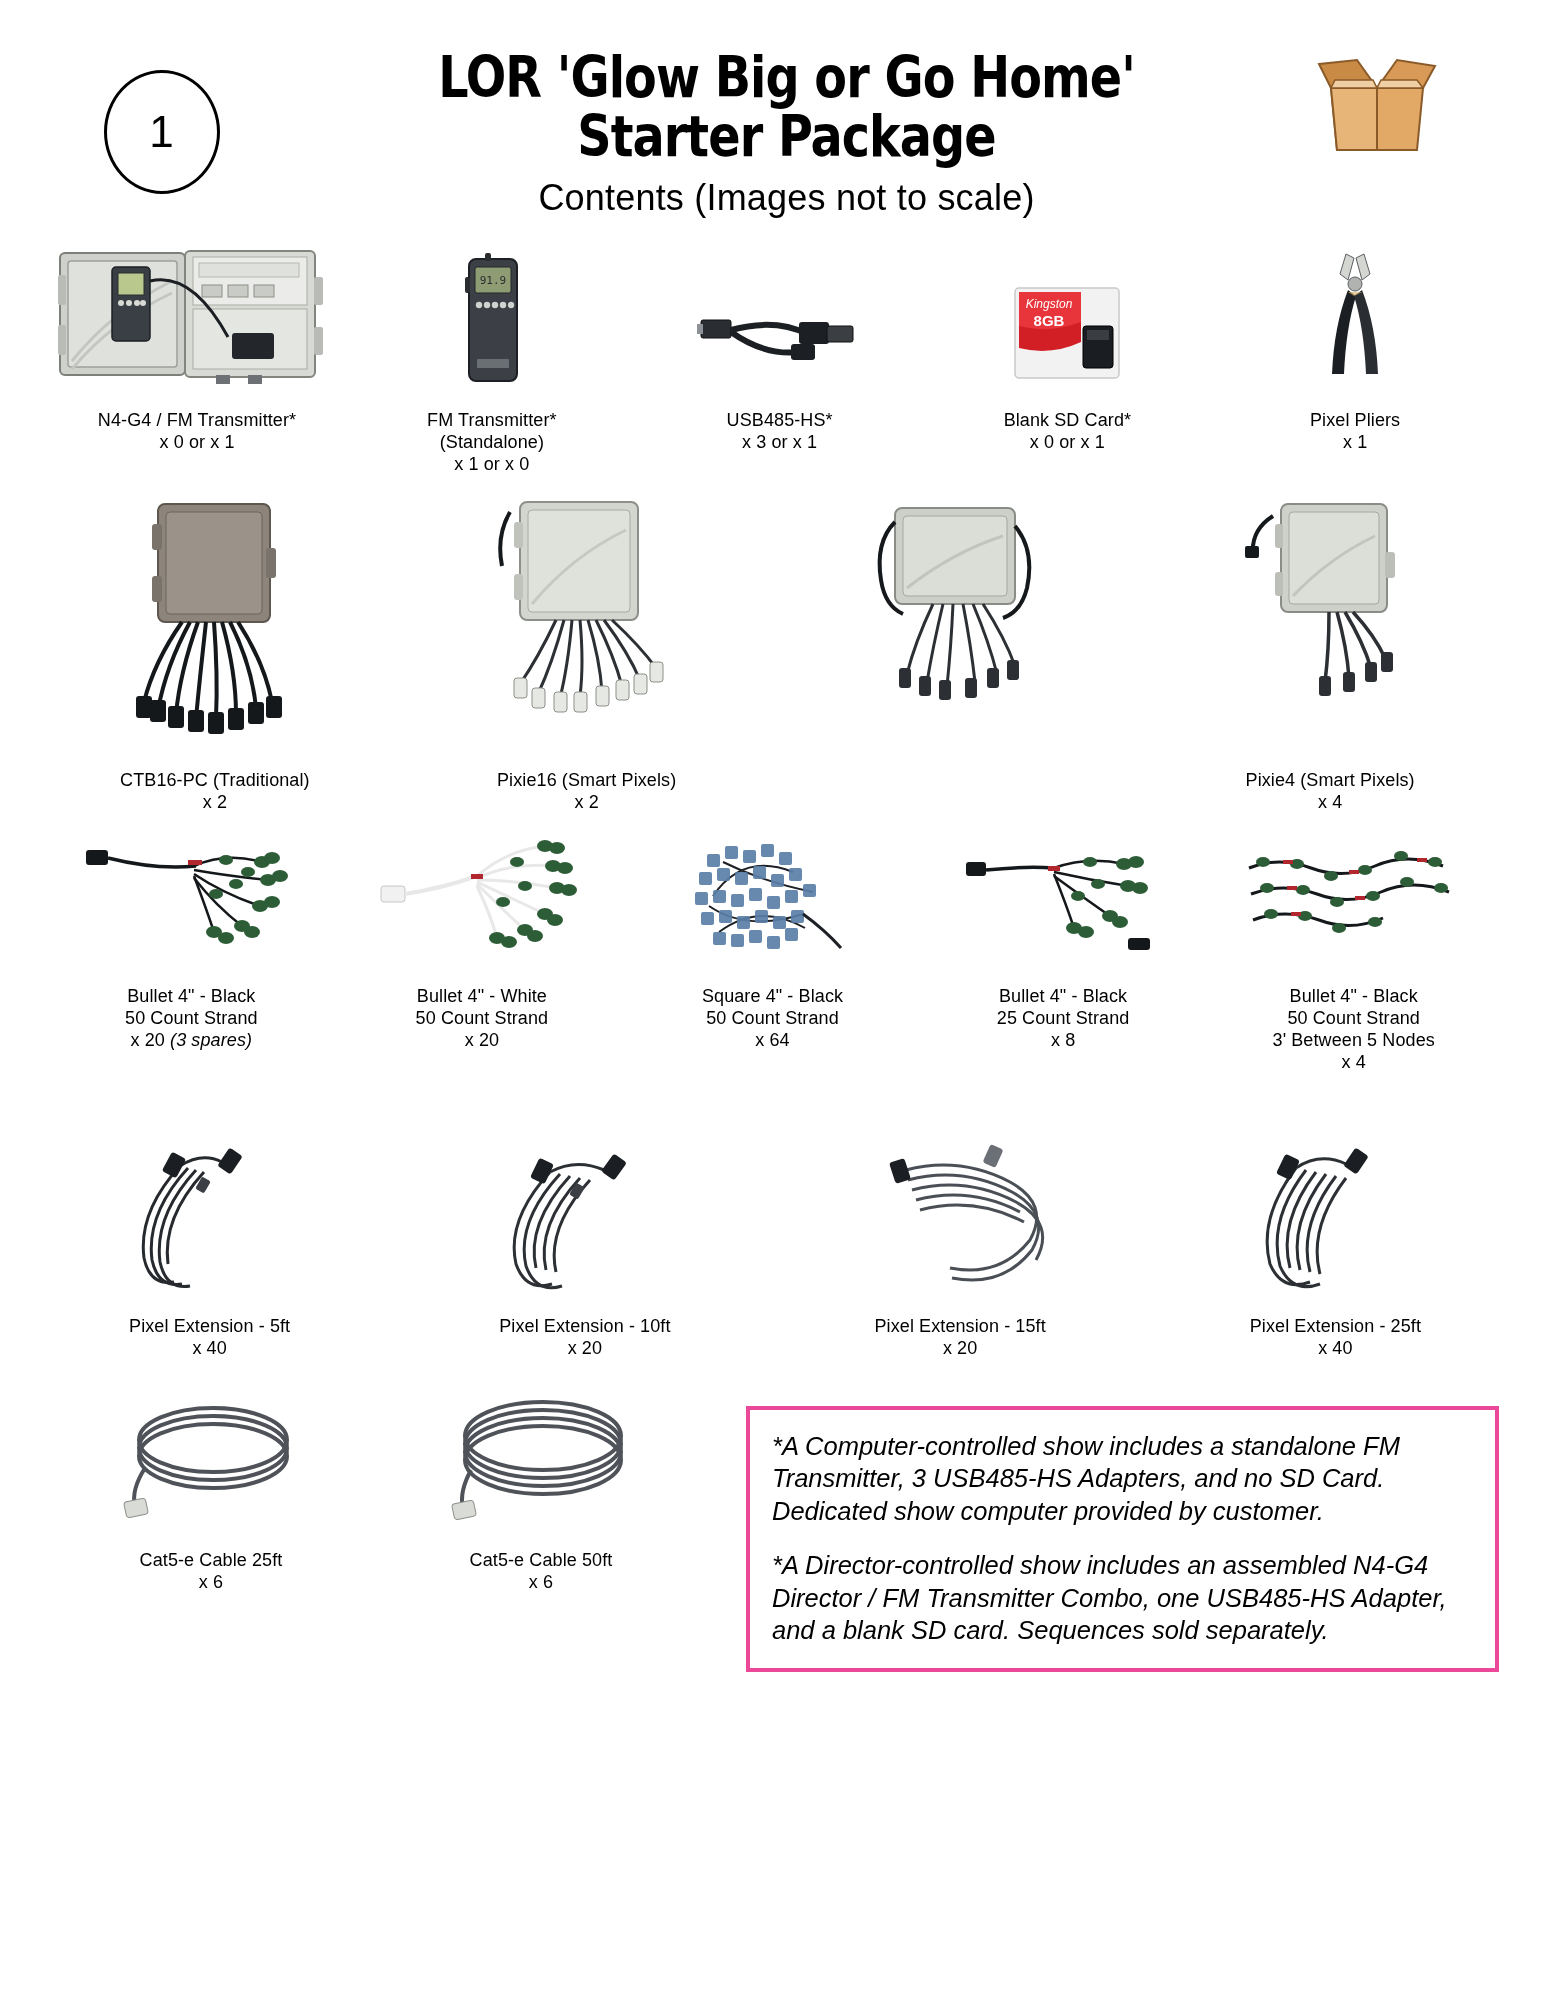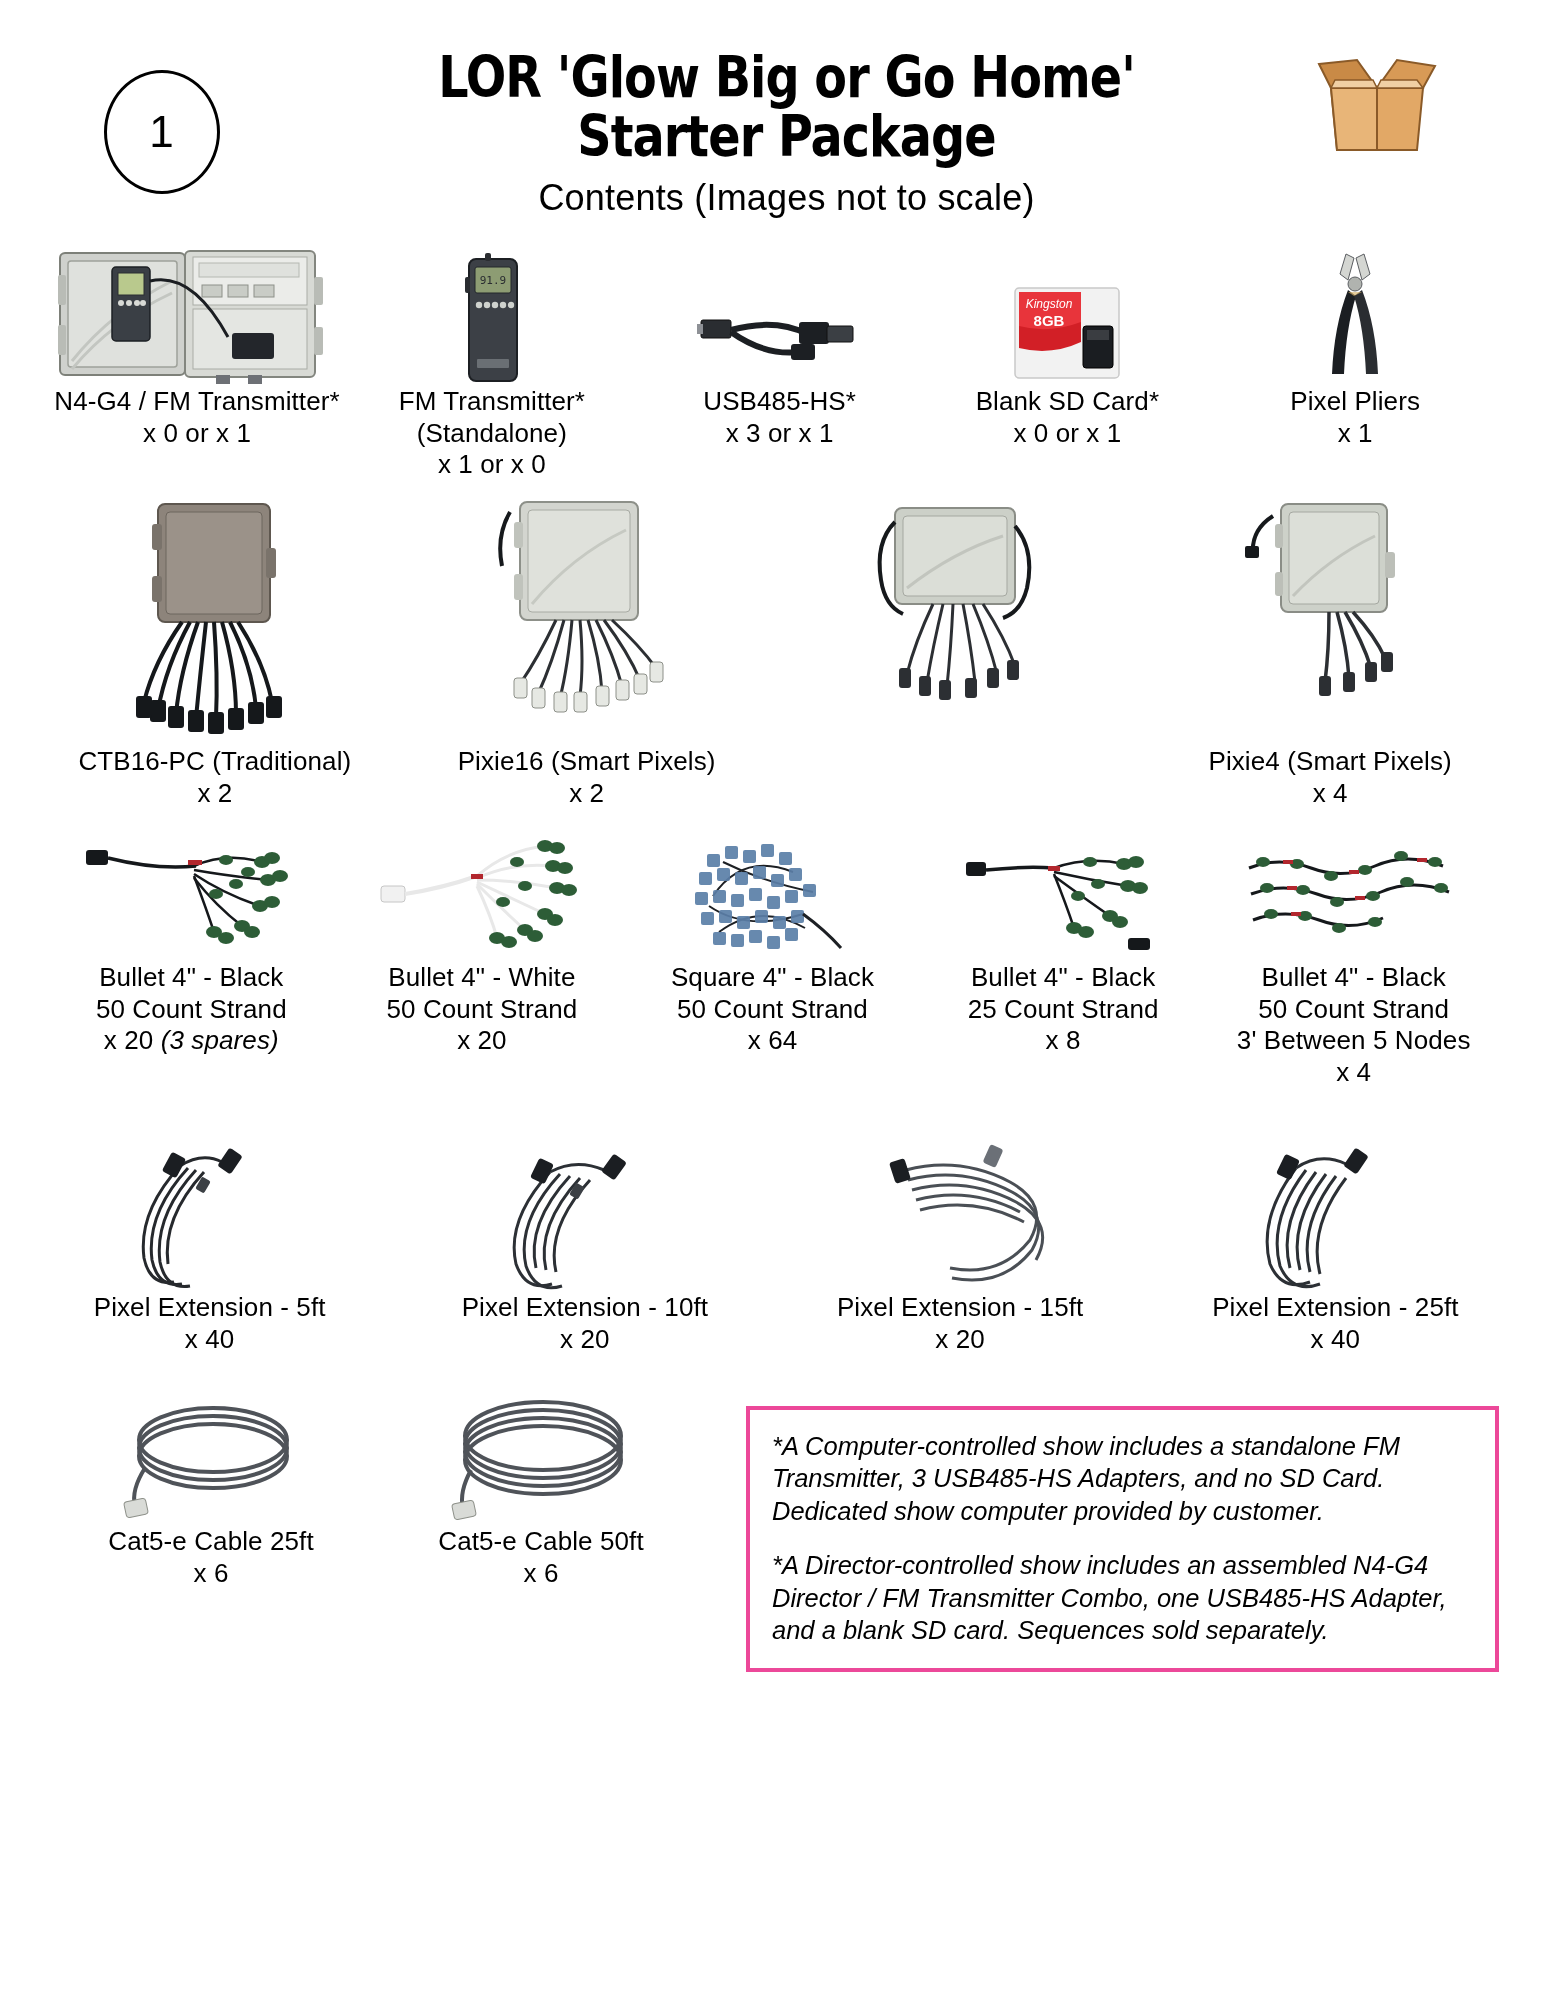--- a/index.html
+++ b/index.html
@@ -84,23 +84,23 @@
     padding: 0 6px;
     box-sizing: border-box;
   }
   .art {
     display: flex;
     align-items: flex-end;
     justify-content: center;
     width: 100%;
   }
   .caption {
-    font-size: 26px;
+    font-size: 18px;
     line-height: 1.22;
-    margin-top: 0;
+    margin-top: 24px;
     letter-spacing: 0.1px;
     white-space: pre-line;
   }
   .caption .ital { font-style: italic; }
 
   .row1 { height: 250px; margin-top: 6px; }
   .row1 .art { height: 150px; }
   .row2 { height: 330px; margin-top: 10px; gap: 34px; }
   .row2 .art { height: 250px; }
   .row3 { height: 300px; margin-top: 6px; }

